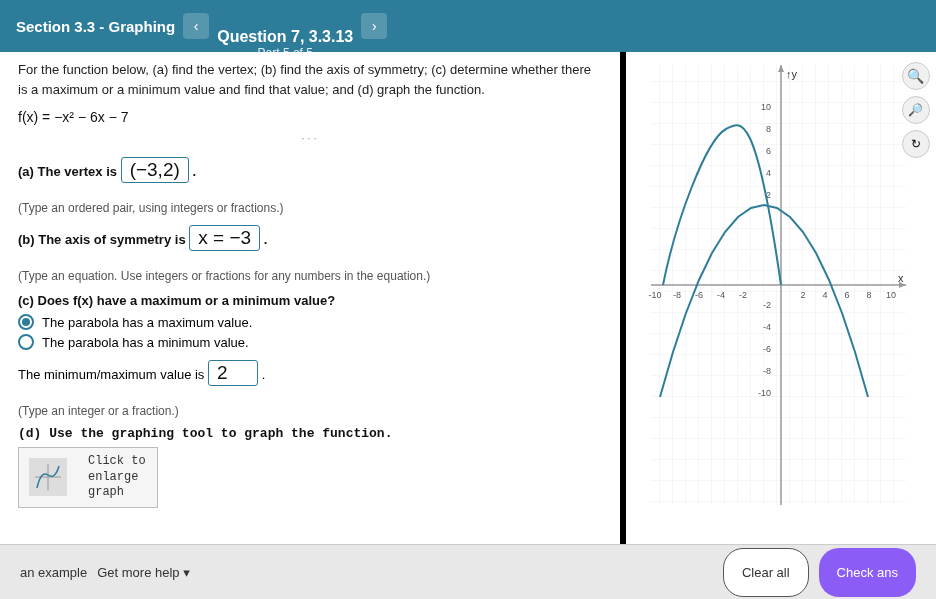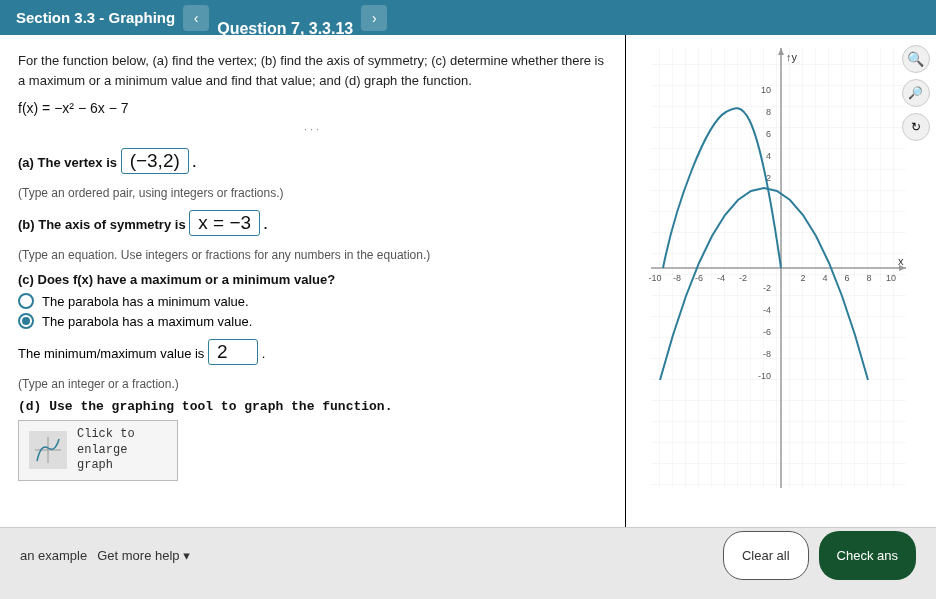--- a/index.html
+++ b/index.html
@@ -1,21 +1,21 @@
 <!DOCTYPE html>
 <html><head>
   <meta charset="utf-8">
   <style>
     * { box-sizing: border-box; margin: 0; padding: 0; }
     body { font-family: 'Helvetica Neue', Arial, sans-serif; background: #e8e8e8; width: 936px; height: 599px; overflow: hidden; }
 
     .top-bar {
       background: #2d7d9a;
       color: white;
-      height: 35px;
+      height: 52px;
       display: flex;
       align-items: center;
       justify-content: space-between;
       padding: 0 16px;
     }
     .top-bar-left { display: flex; align-items: center; gap: 8px; }
     .top-bar-left .section-title { font-size: 15px; font-weight: 600; }
     .nav-arrow {
       background: rgba(255,255,255,0.2);
       border: none;
@@ -36,23 +36,23 @@
     .gear-icon { font-size: 18px; cursor: pointer; }
 
     .main-content {
       display: flex;
       height: 492px;
       background: white;
     }
 
     .left-panel {
       flex: 1;
-      padding: 16px 18px;
+      padding: 8px 18px;
       overflow-y: auto;
-      border-right: 1px solid #000000;
+      border-right: 6px solid #000000;
       position: relative;
     }
 
     .problem-statement {
       font-size: 13px;
       line-height: 1.5;
       color: #222;
       margin-bottom: 10px;
     }
 
@@ -66,21 +66,21 @@
     .ellipsis-bar {
       text-align: center;
       color: #999;
       font-size: 12px;
       margin: 6px 0 12px 0;
       letter-spacing: 2px;
     }
 
     .part-section { margin-bottom: 10px; }
     .part-label { font-size: 13px; font-weight: 600; color: #111; margin-bottom: 2px; }
-    .part-sub { font-size: 12px; color: #555; margin-top: 12px; }
+    .part-sub { font-size: 12px; color: #555; margin-top: 18px; }
 
     .answer-box {
       display: inline-block;
       border: 1.5px solid #2d7d9a;
       border-radius: 3px;
       padding: 1px 8px;
       font-size: 19px;
       background: white;
       min-width: 50px;
       color: #111;
@@ -95,24 +95,24 @@
       margin: 4px 0;
       font-size: 13px;
     }
 
     .min-max-value { margin: 6px 0; font-size: 13px; }
 
     .graph-tool-section { margin-top: 8px; font-family: Liberation Mono, monospace; }
     .graph-tool-box {
       display: flex;
       align-items: center;
-      gap: 10px;
+      gap: 21px;
       border: 1px solid #bbb;
       padding: 6px 10px;
-      width: 160px;
+      width: 140px;
       cursor: pointer;
       background: #f5f5f5;
     }
     .graph-icon-placeholder {
       width: 38px; height: 38px;
       background: #ddd;
       display: flex; align-items: center; justify-content: center;
       font-size: 18px;
     }
     .graph-click-text { font-size: 12px; color: #333; line-height: 1.3; }
@@ -173,21 +173,21 @@
     .btn-clear {
       border: 1.5px solid #555;
       background: white;
       border-radius: 20px;
       padding: 16px 18px;
       font-size: 13px;
       cursor: pointer;
       color: #333;
     }
     .btn-check {
-      background: #14532d;
+      background: #8b5cf6;
       color: white;
       border: none;
       border-radius: 20px;
       padding: 6px 18px;
       font-size: 13px;
       cursor: pointer;
     }
 
     .checked-radio {
       width: 16px; height: 16px;
@@ -245,26 +245,26 @@
         <span class="answer-box">x = −3</span>
         <span>.</span>
       </div>
       <div class="part-sub">(Type an equation. Use integers or fractions for any numbers in the equation.)</div>
     </div>
 
     <div class="part-section">
       <div class="part-label">(c) Does f(x) have a maximum or a minimum value?</div>
       <div class="radio-group">
         <div class="radio-item">
+          <div class="checked-radio filled"></div>
+          <span>The parabola has a maximum value.</span>
+        </div>
+        <div class="radio-item">
           <div class="checked-radio"></div>
           <span>The parabola has a minimum value.</span>
-        </div>
-        <div class="radio-item">
-          <div class="checked-radio filled"></div>
-          <span>The parabola has a maximum value.</span>
         </div>
       </div>
     </div>
 
     <div class="min-max-value">
       <span>The minimum/maximum value is</span>
       <span class="answer-box">2</span>
       <span>.</span>
       <div class="part-sub">(Type an integer or a fraction.)</div>
     </div>

